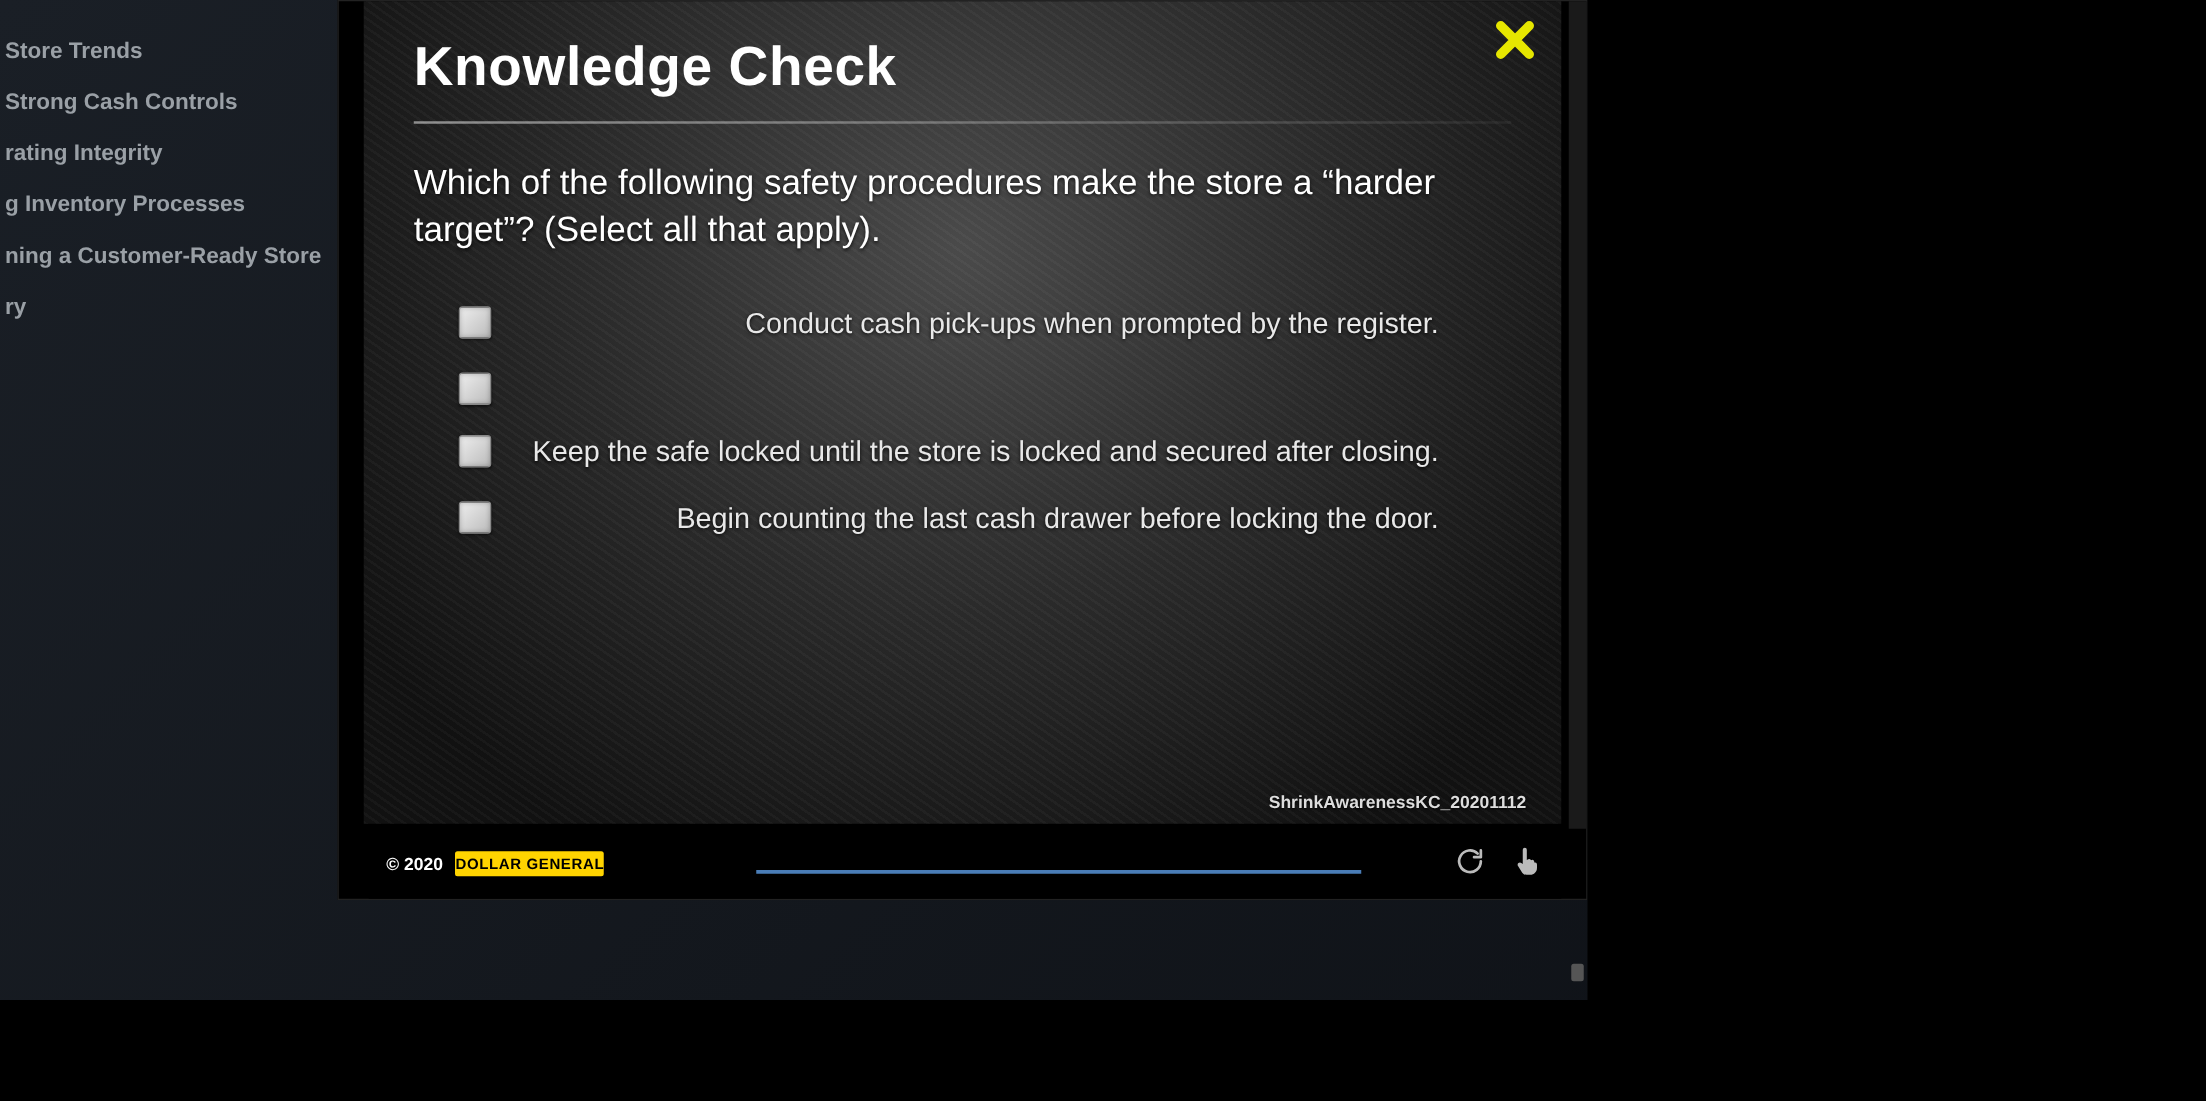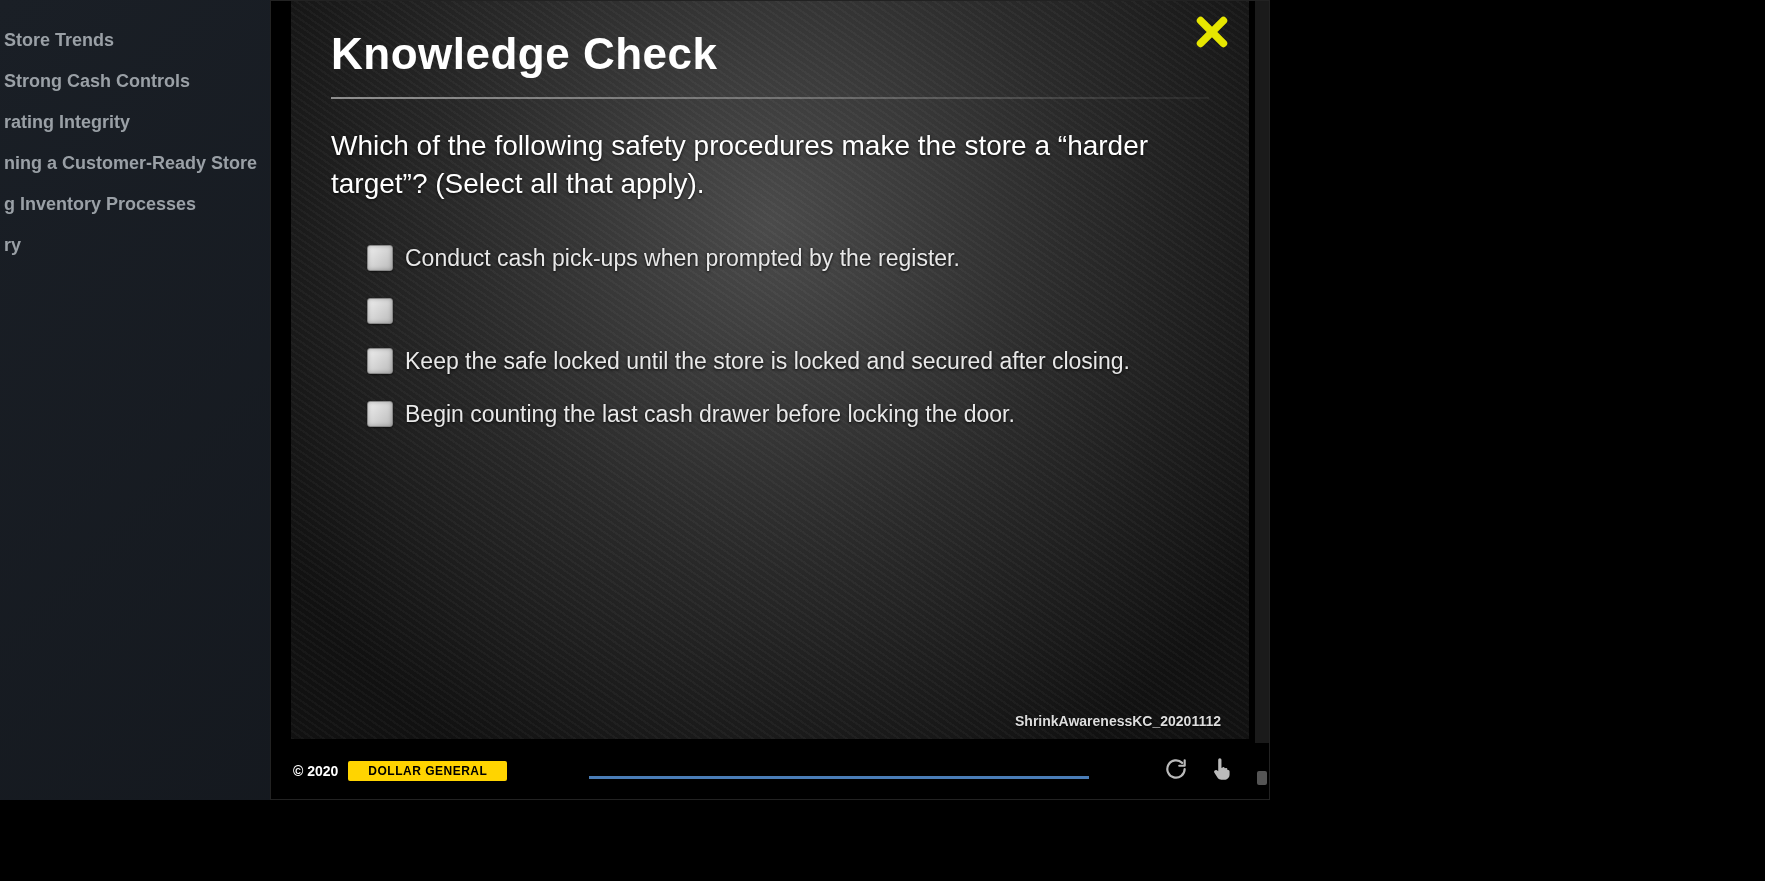--- a/index.html
+++ b/index.html
@@ -29,21 +29,21 @@
     font-weight: 600;
     padding: 10px 0 10px 4px;
     white-space: nowrap;
     overflow: hidden;
   }
 
   
   .panel-wrap {
     position: absolute;
     left: 270px; top: 0;
-    width: 1000px; height: 800px;
+    width: 1000px; height: 720px;
     background: #000;
     border: 1px solid #222;
   }
   .panel {
     position: absolute;
     left: 20px; top: 0;
     right: 20px; bottom: 60px;
     background:
       repeating-linear-gradient(35deg, rgba(255,255,255,0.03) 0 2px, rgba(0,0,0,0) 2px 6px),
       radial-gradient(ellipse at 50% 30%, #4a4a4a 0%, #2a2a2a 45%, #111 85%);
@@ -86,22 +86,23 @@
   .options {
     display: flex;
     flex-direction: column;
     gap: 22px;
     padding-left: 36px;
     max-width: 820px;
   }
   .option {
     display: flex;
     align-items: flex-start;
-    gap: 12px;
+    gap: 30px;
     cursor: pointer;
+    justify-content: space-between;
   }
   .checkbox {
     flex: 0 0 26px;
     width: 26px; height: 26px;
     background: linear-gradient(135deg, #eee, #bbb);
     border: 1px solid #888;
     border-radius: 3px;
     box-shadow: inset 0 0 4px rgba(0,0,0,0.25), 0 1px 2px rgba(0,0,0,0.5);
     margin-top: 2px;
   }
@@ -118,40 +119,40 @@
     right: 28px; bottom: 10px;
     color: #ddd;
     font-size: 14px;
     font-weight: 600;
     text-shadow: 0 1px 2px #000;
   }
 
   
   .player-bar {
     position: absolute;
-    left: 8px; right: 20px; bottom: 0;
+    left: 24px; right: 20px; bottom: 0;
     height: 56px;
     background: #000;
     display: flex;
     align-items: center;
     padding: 0 14px;
     gap: 10px;
   }
   .copyright {
     color: #fff;
     font-size: 14px;
     font-weight: 600;
   }
   .brand-badge {
     background: #ffd400;
     color: #000;
     font-size: 12px;
     font-weight: 800;
     letter-spacing: 0.5px;
-    padding: 3px 20px;
+    padding: 3px 0;
     border-radius: 2px;
   }
   .player-spacer { flex: 1; }
   .player-icon {
     width: 26px; height: 26px;
     color: #bbb;
     display: flex; align-items: center; justify-content: center;
     cursor: pointer;
     margin-left: 10px;
   }
@@ -199,22 +200,22 @@
 </style>
 </head>
 <body>
 
 <div class="screen">
 
   <div class="sidebar">
     <div class="sidebar-item"><span>Store Trends</span></div>
     <div class="sidebar-item"><span>Strong Cash Controls</span></div>
     <div class="sidebar-item"><span>rating Integrity</span></div>
+    <div class="sidebar-item"><span>g Inventory Processes</span></div>
     <div class="sidebar-item"><span>ning a Customer-Ready Store</span></div>
-    <div class="sidebar-item"><span>g Inventory Processes</span></div>
     <div class="sidebar-item"><span>ry</span></div>
   </div>
 
   <div class="panel-wrap">
 
     <div class="panel">
 
       <div class="close-btn">
         <span>
           <svg viewBox="0 0 40 40">

